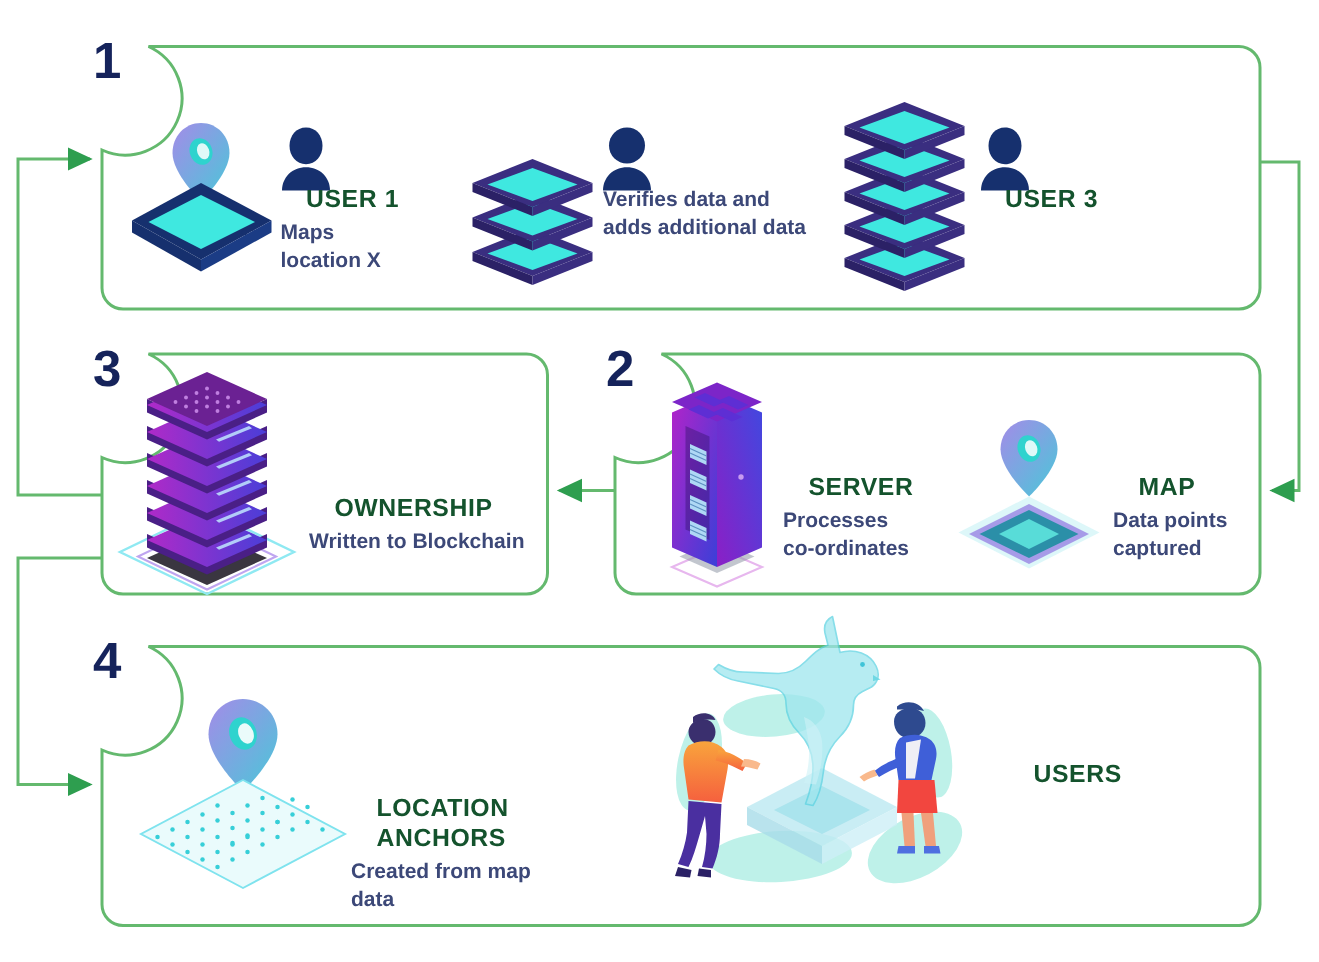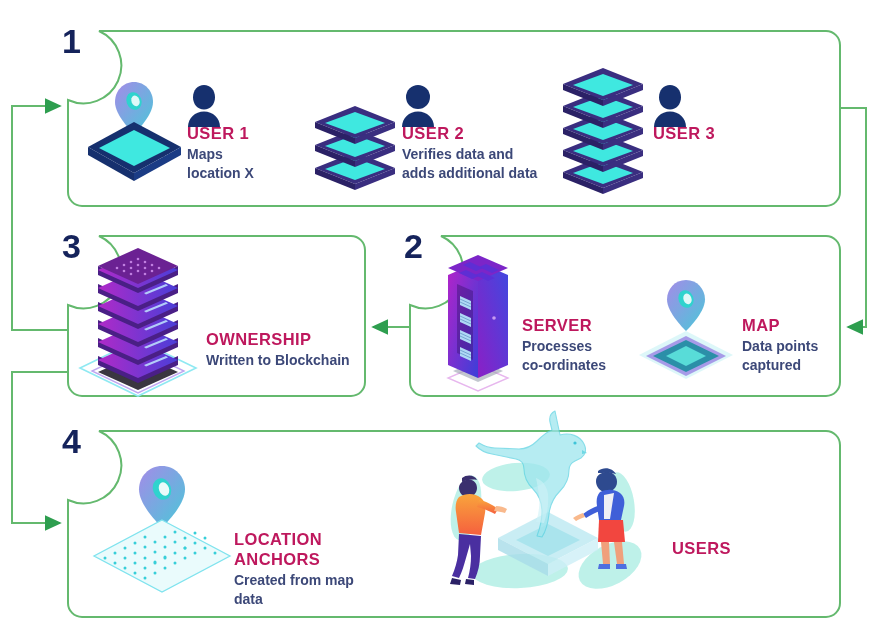--- a/index.html
+++ b/index.html
@@ -11,22 +11,22 @@
   svg.layer{position:absolute;left:0;top:0;width:879px;height:641px;overflow:visible;}
   #connectors{z-index:1;}
   #art{z-index:2;pointer-events:none;}
   .txt{position:absolute;z-index:3;}
   .step-num{
     position:absolute;z-index:4;color:#15235B;
     font-weight:bold;font-size:34px;line-height:34px;
     font-family:"Liberation Sans","DejaVu Sans",sans-serif;
   }
   .title{
-    color:#be185d;font-weight:bold;font-size:16.5px;letter-spacing:.4px;
-    line-height:20px;white-space:pre-line;margin:0 0 2px 0;
+    color:#14532d;font-weight:bold;font-size:16.5px;letter-spacing:.4px;
+    line-height:20px;white-space:pre-line;margin:0 0 2px 17px;
   }
   .desc{
     color:#3C4878;font-size:14px;line-height:18.5px;
     white-space:pre-line;margin:0;font-weight:bold;
   }
 </style>
 </head>
 <body>
 
 <div id="stage">
@@ -437,21 +437,20 @@
   <div class="step-num" style="left:62px;top:229px;">3</div>
   <div class="step-num" style="left:404px;top:229px;">2</div>
   <div class="step-num" style="left:62px;top:424px;">4</div>
 
   <div class="txt" style="left:187px;top:123px;width:120px;">
     <div class="title">USER 1</div>
     <div class="desc">Maps
 location X</div>
   </div>
   <div class="txt" style="left:402px;top:123px;width:170px;">
-    <div class="title">USER 2</div>
     <div class="desc">Verifies data and
 adds additional data</div>
   </div>
   <div class="txt" style="left:653px;top:123px;width:190px;">
     <div class="title">USER 3</div>
   </div>
 
   <div class="txt" style="left:522px;top:315px;width:130px;">
     <div class="title">SERVER</div>
     <div class="desc">Processes
@@ -466,17 +465,17 @@
   <div class="txt" style="left:206px;top:329px;width:160px;">
     <div class="title">OWNERSHIP</div>
     <div class="desc">Written to Blockchain</div>
   </div>
 
   <div class="txt" style="left:234px;top:529px;width:150px;">
     <div class="title">LOCATION
 ANCHORS</div>
     <div class="desc">Created from map data</div>
   </div>
-  <div class="txt" style="left:672px;top:538px;width:175px;">
+  <div class="txt" style="left:672px;top:506px;width:175px;">
     <div class="title">USERS</div>
   </div>
 
 </div>
 
 </body></html>

